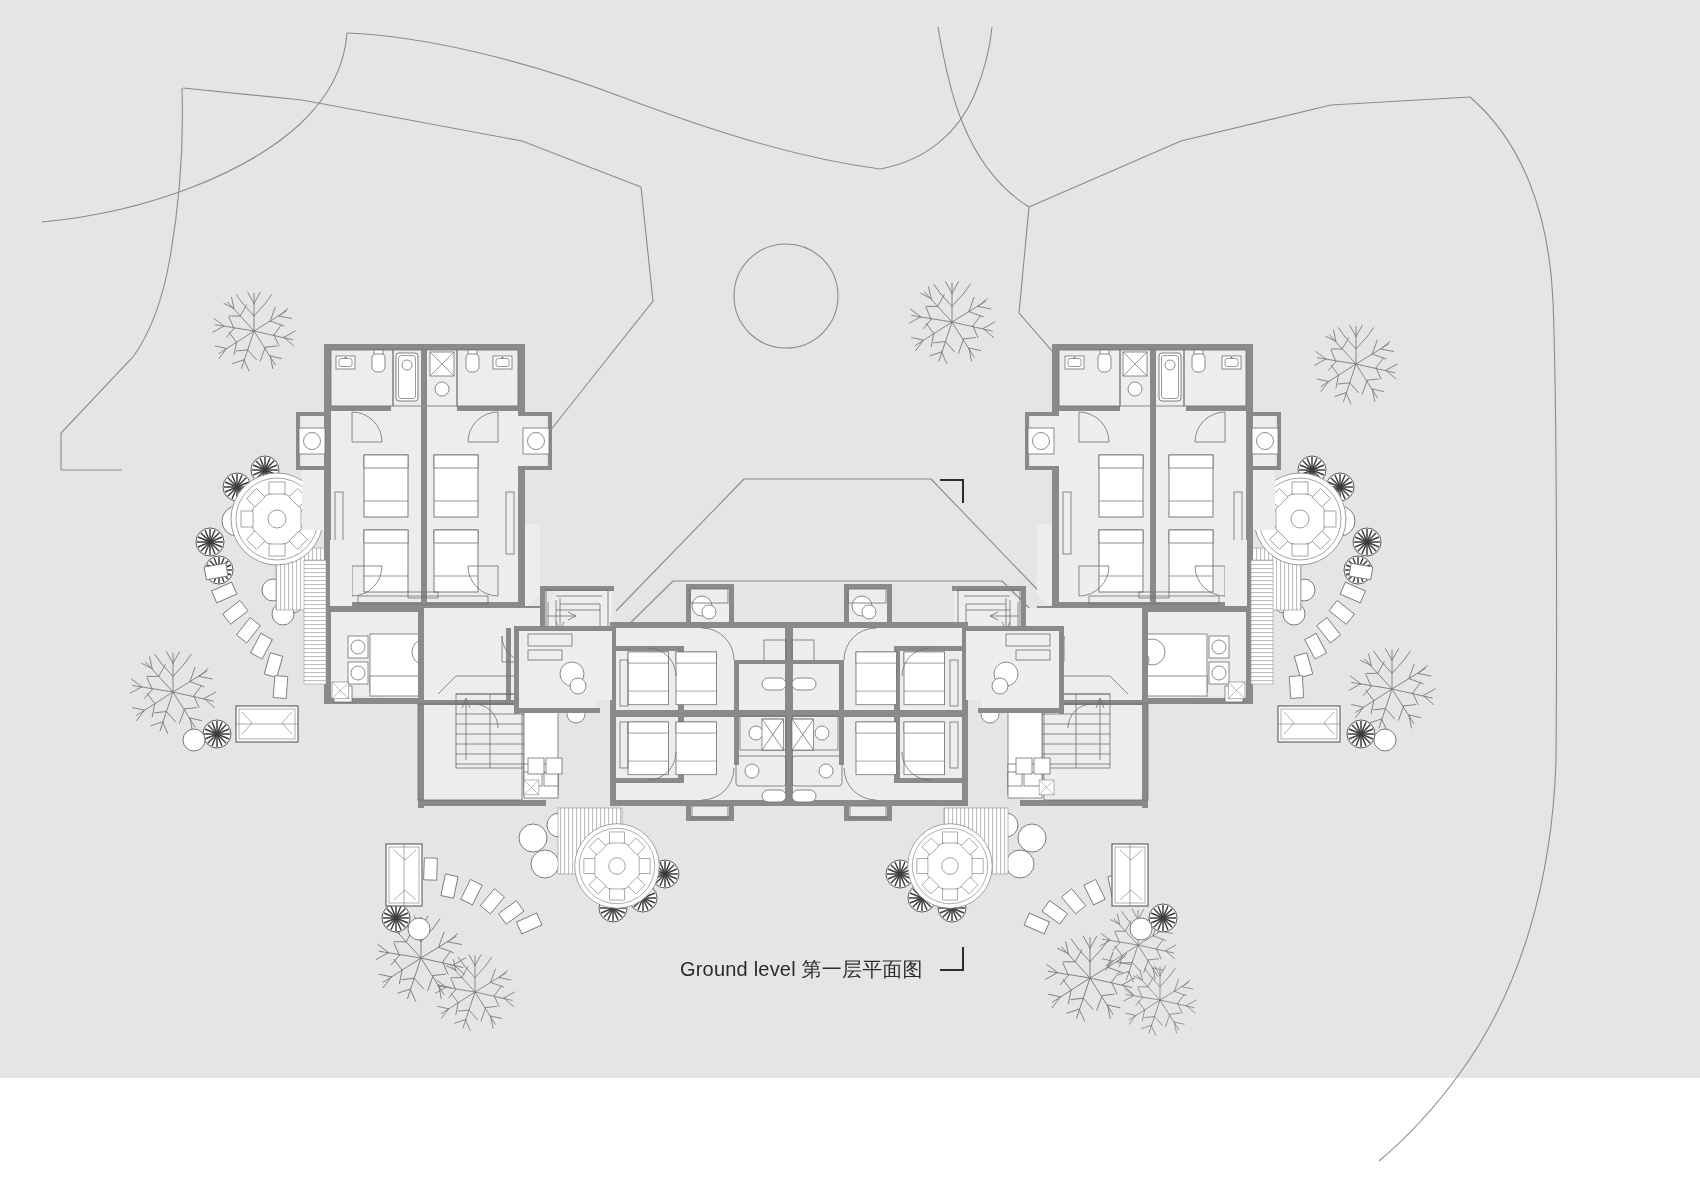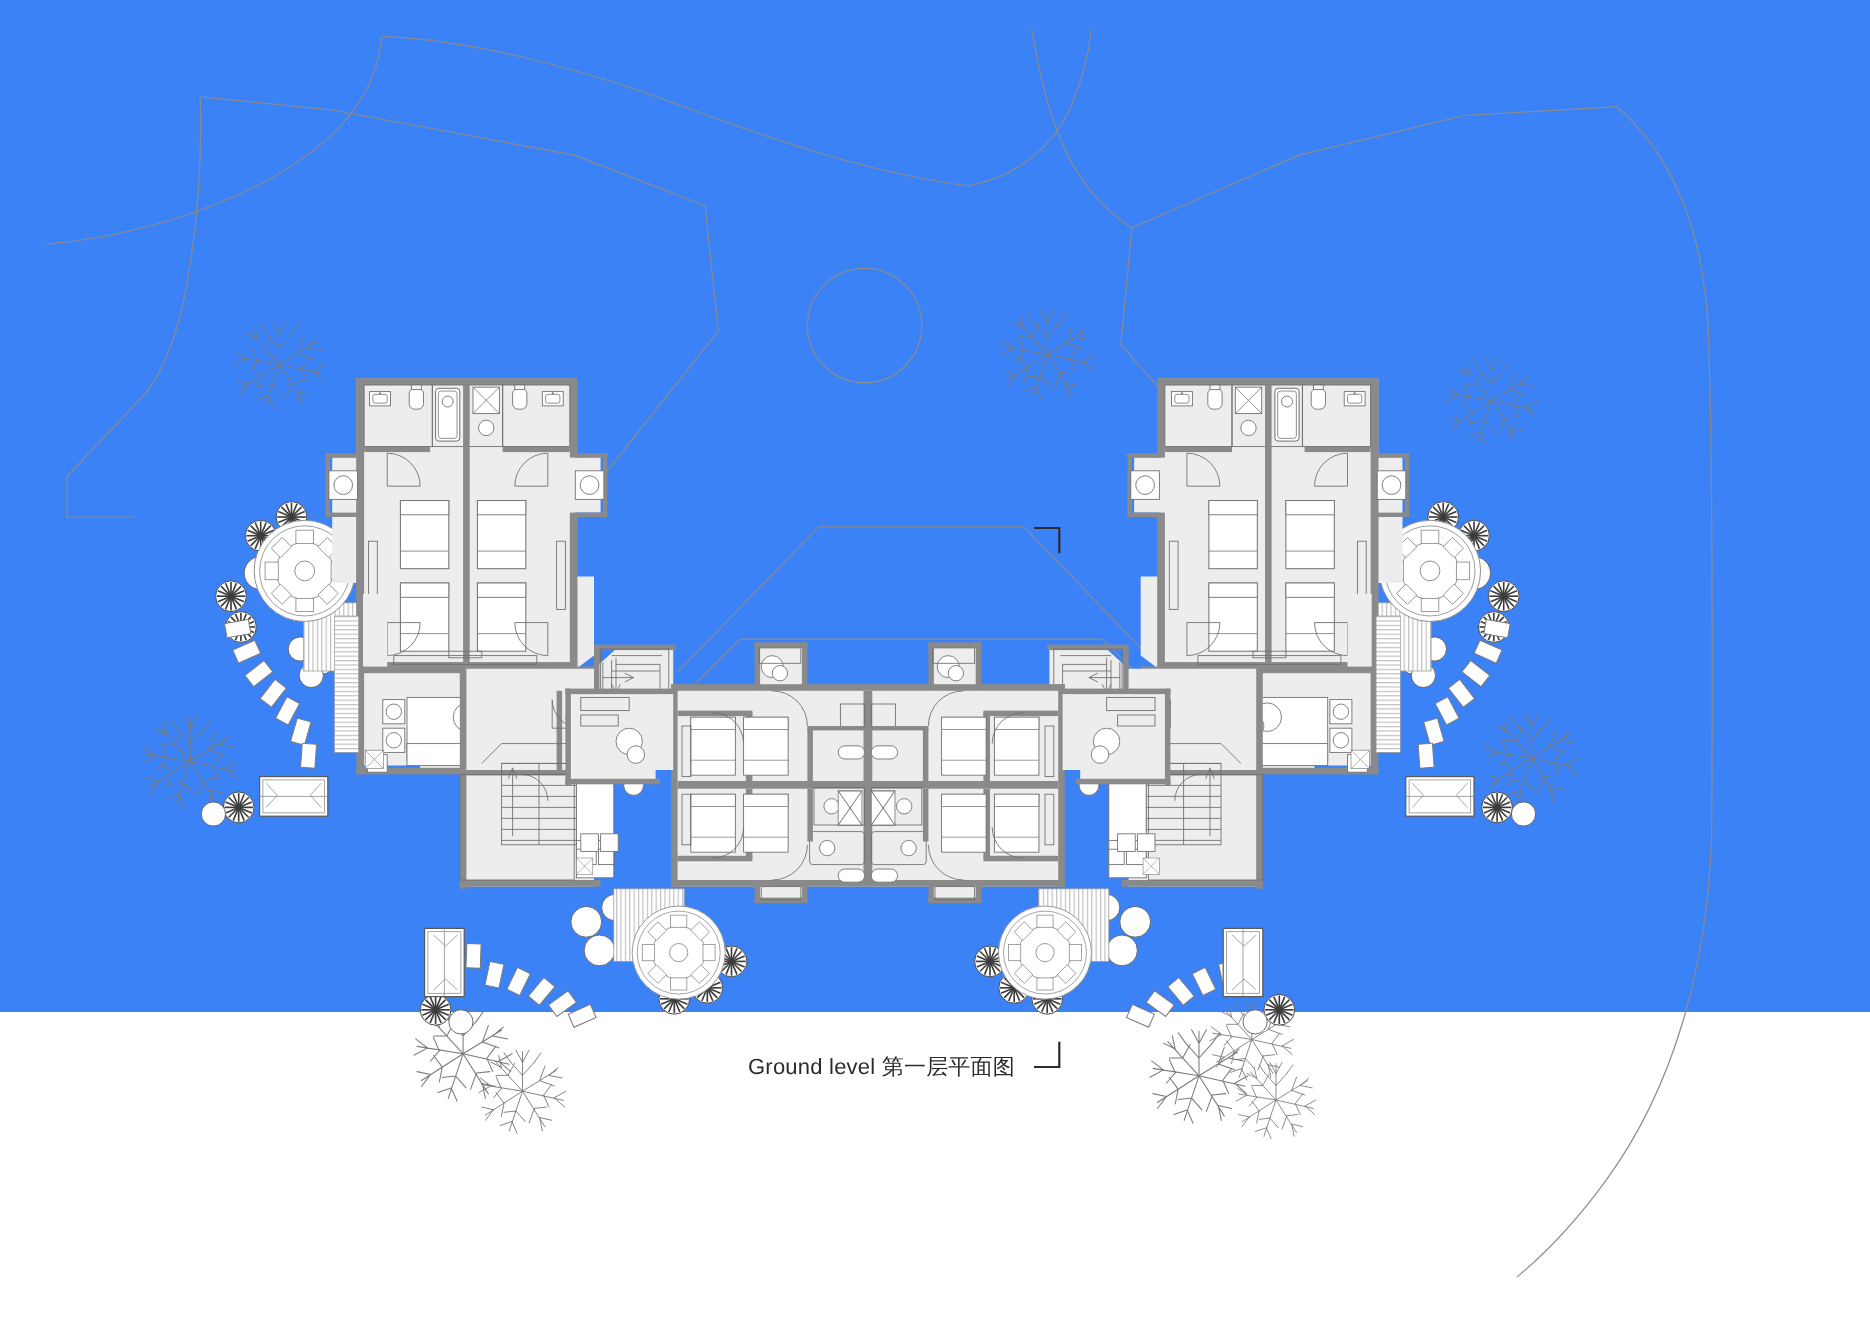--- a/index.html
+++ b/index.html
@@ -1,17 +1,17 @@
 <!DOCTYPE html>
 <html><head>
 <meta charset="utf-8">
 <style>
   html,body{margin:0;padding:0;background:#ffffff;}
   body{width:1700px;height:1202px;overflow:hidden;font-family:"Liberation Sans",sans-serif;}
-  #sheet{position:relative;width:1700px;height:920px;background:#3b82f6;}
+  #sheet{position:relative;width:1700px;height:1078px;background:#e5e5e5;}
   #plan{position:absolute;inset:0;}
   .caption{
     position:absolute;
     font-family:"Liberation Sans",sans-serif;
     font-size:20px;
     color:#2b2b2b;
     letter-spacing:0.2px;
     white-space:nowrap;
   }
   

